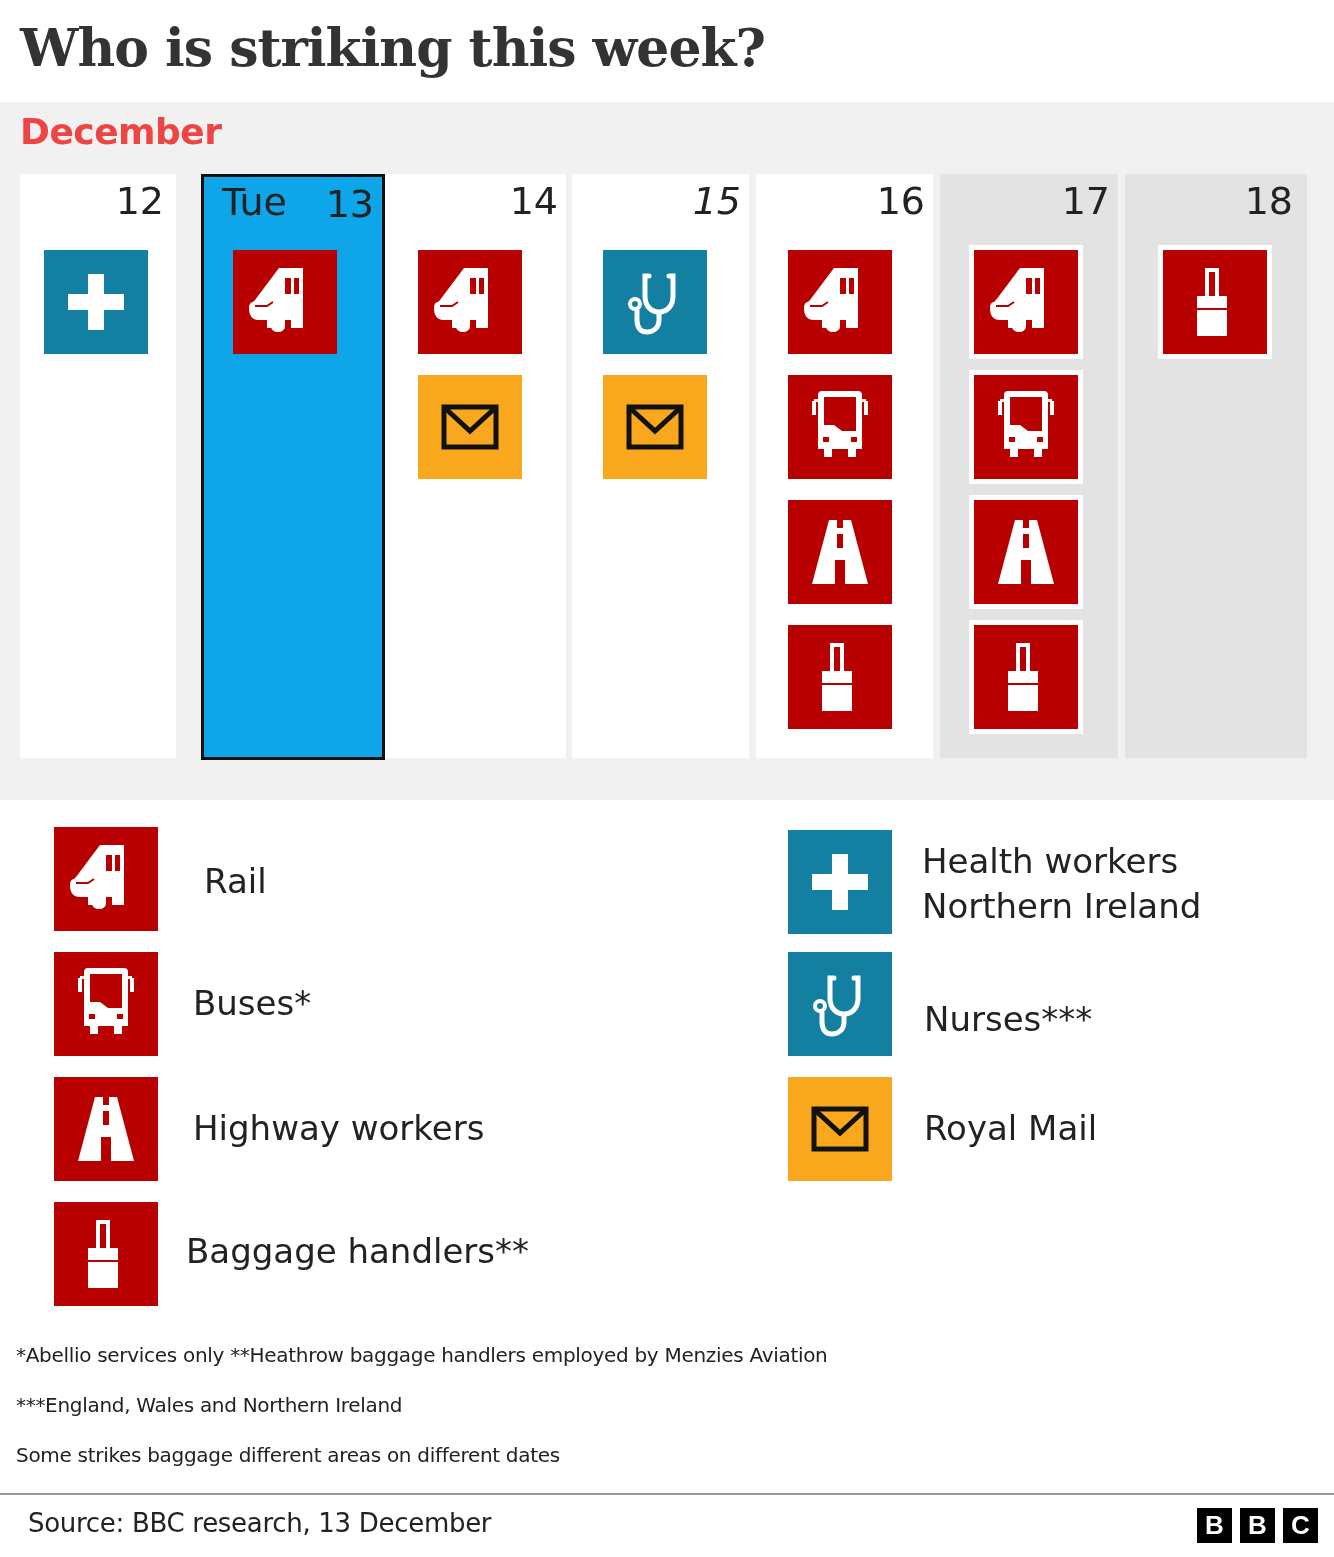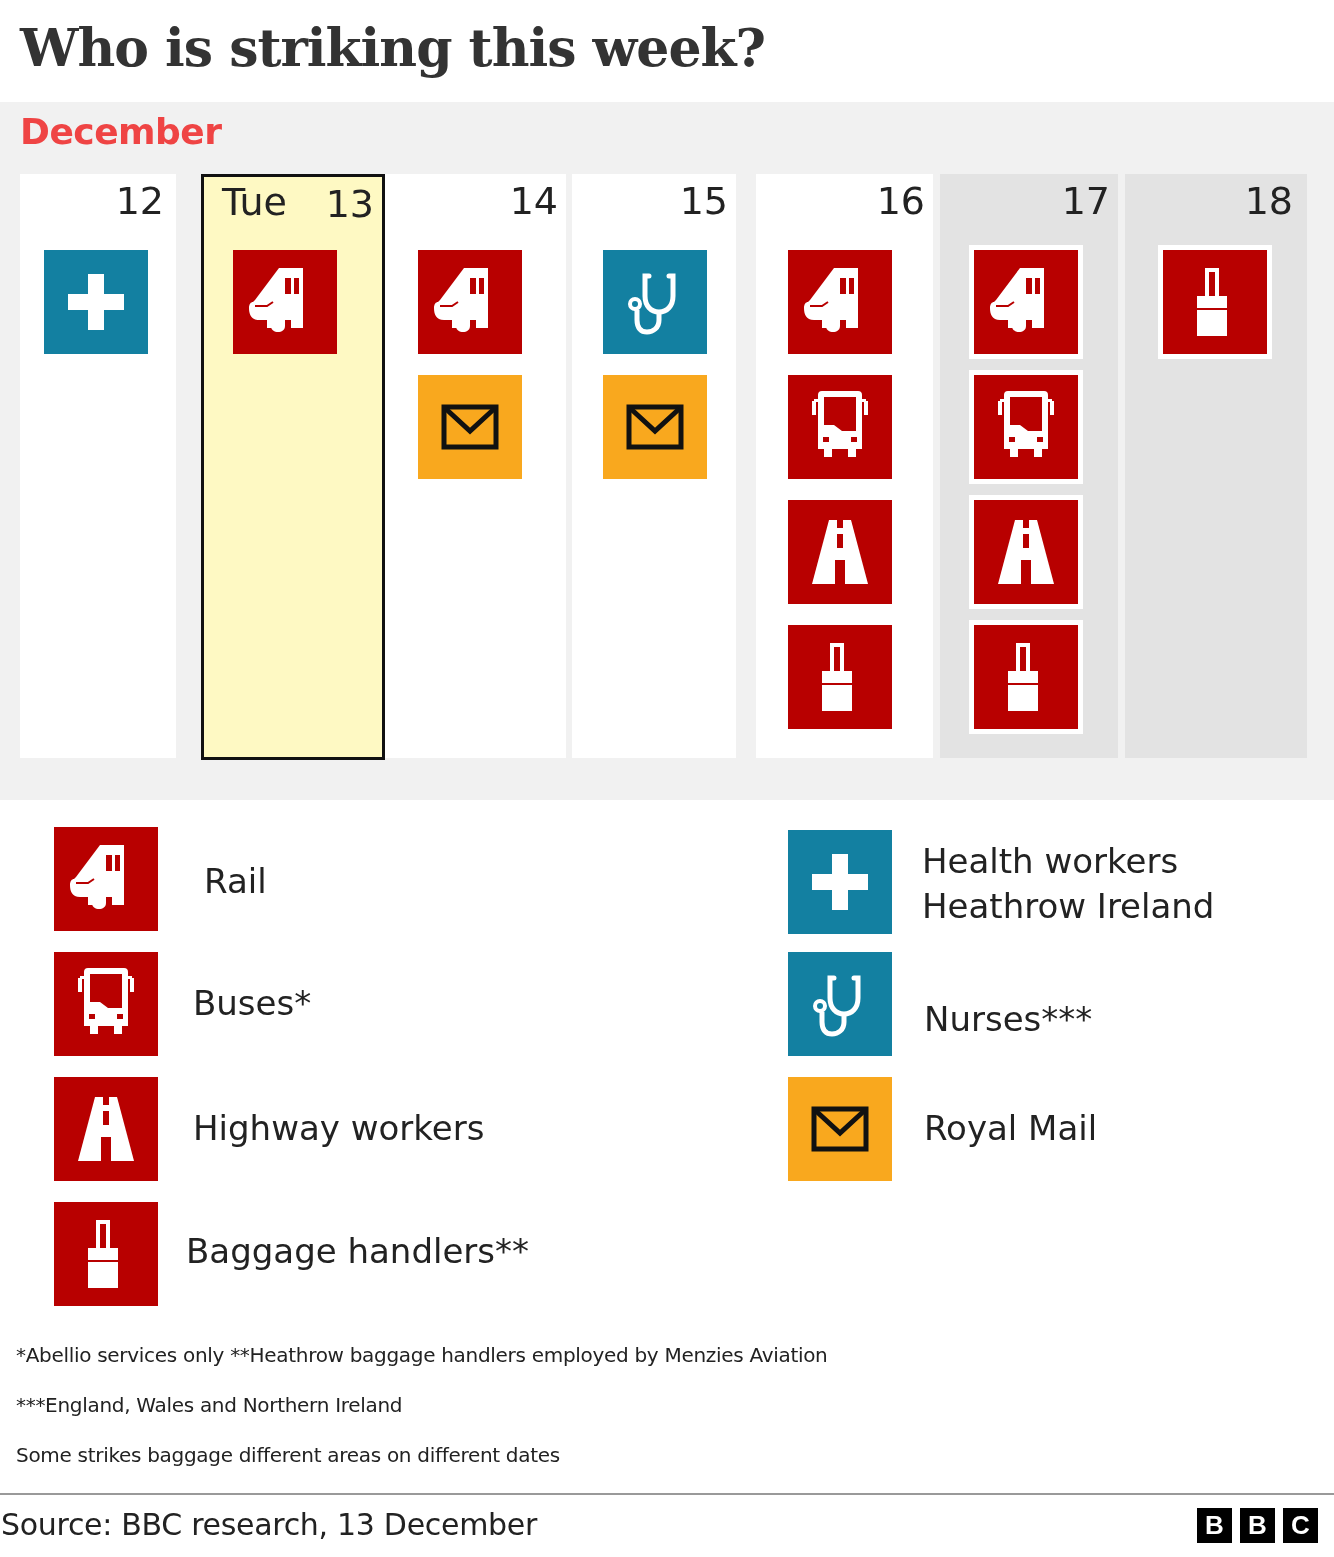--- a/index.html
+++ b/index.html
@@ -12,41 +12,41 @@
     font-family: "DejaVu Serif", serif; font-weight: bold; font-size: 52px; letter-spacing: -1px;
     color: #333333; line-height: 1; white-space: nowrap;
   }
   .panel { position: absolute; left: 0; top: 102px; width: 1334px; height: 698px; background: #f1f1f1; }
   .month {
     position: absolute; left: 20px; top: 114px; font-size: 36px; font-weight: bold; color: #ef4444;
     line-height: 1; letter-spacing: -0.5px;
   }
   .col { position: absolute; top: 174px; height: 584px; background: #ffffff; }
   .col.weekend { background: #e3e3e3; }
-  .col.today { border: 3px solid #111; box-sizing: border-box; background: #fef9c3; top: 174px; height: 586px; text-align: right; }
+  .col.today { border: 3px solid #111; box-sizing: border-box; background: #0ea5e9; top: 174px; height: 586px; text-align: right; }
   .daylabel {
     position: absolute; top: 8px; right: 8px; font-size: 38px; line-height: 1; color: #222;
     white-space: nowrap;
   }
   .dayname { position: absolute; top: 6px; left: 18px; font-size: 38px; line-height: 1; color: #222; }
   .icon {
     position: absolute; width: 104px; height: 104px;
     display: flex; align-items: center; justify-content: center;
   }
   .icon.framed { outline: 5px solid #ffffff; }
   .red { background: #b80000; }
   .teal { background: #1380a1; }
   .amber { background: #f9a81e; }
   .icon svg { width: 80px; height: 80px; display: block; }
   .legend-label {
     position: absolute; font-size: 34px; line-height: 45px; color: #222; white-space: nowrap;
   }
   .note { position: absolute; left: 16px; font-size: 20px; color: #222; white-space: nowrap; line-height: 1; letter-spacing: -0.3px;}
   .rule { position: absolute; left: 0; top: 1493px; width: 1334px; height: 2px; background: #999; }
-  .source { position: absolute; left: 1px; top: 1510px; font-size: 30px; color: #222; white-space: nowrap; line-height: 1; letter-spacing: -0.3px;}
+  .source { position: absolute; left: 28px; top: 1510px; font-size: 26px; color: #222; white-space: nowrap; line-height: 1; letter-spacing: -0.3px;}
   .bbc { position: absolute; top: 1508px; right: 16px; display: flex; gap: 8px; }
   .bbc span {
     width: 35px; height: 35px; background: #000; color: #fff; font-weight: bold; font-size: 26px;
     display: flex; align-items: center; justify-content: center; font-family: "Liberation Sans", sans-serif;
   }
 </style>
 </head>
 <body>
 
 <svg width="0" height="0" style="position:absolute">
@@ -127,21 +127,21 @@
 <div class="col today" style="left:201px;width:184px;">
   <div class="dayname">Tue</div>
   <div class="daylabel">13</div>
   <div class="icon red" style="left:29px;top:73px;">
       <svg>
         <use href="#sym-train"></use>
       </svg>
     </div>
 </div>
 
-<div class="col" style="left:572px;width:164px;">
+<div class="col" style="left:572px;width:177px;font-style:italic;">
   <div class="daylabel">15</div>
   <div class="icon teal" style="left:31px;top:76px;">
       <svg>
         <use href="#sym-steth"></use>
       </svg>
     </div>
   <div class="icon amber" style="left:31px;top:201px;">
       <svg>
         <use href="#sym-mail"></use>
       </svg>
@@ -232,21 +232,21 @@
     </svg>
   </div>
 <div class="legend-label" style="left:186px;top:1229px;">Baggage handlers**</div>
 
 <div class="icon teal" style="left:788px;top:830px;">
     <svg>
       <use href="#sym-cross"></use>
     </svg>
   </div>
 <div class="legend-label" style="left:922px;top:839px;">Health workers</div>
-<div class="legend-label" style="left:922px;top:884px;">Heathrow Ireland</div>
+<div class="legend-label" style="left:922px;top:884px;">Northern Ireland</div>
 
 <div class="icon teal" style="left:788px;top:952px;">
     <svg>
       <use href="#sym-steth"></use>
     </svg>
   </div>
 <div class="legend-label" style="left:924px;top:981px;margin-top:16px;">Nurses***</div>
 
 <div class="icon amber" style="left:788px;top:1077px;">
     <svg>

